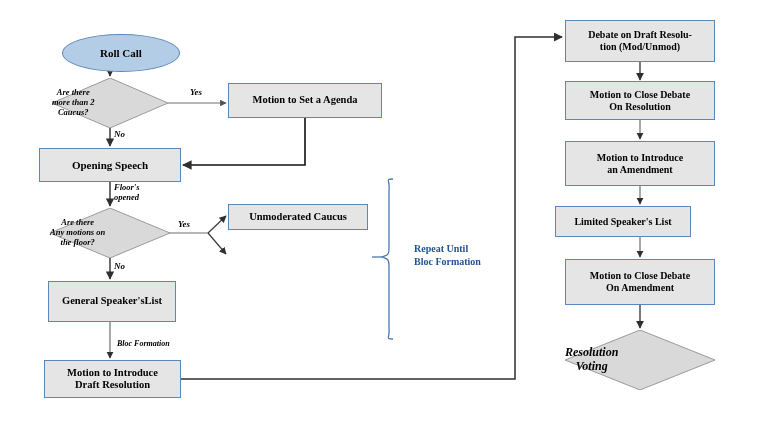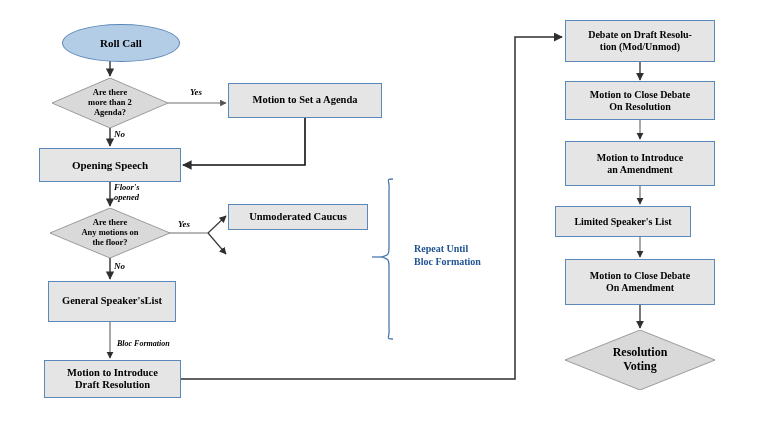--- a/index.html
+++ b/index.html
@@ -42,21 +42,21 @@
   }
   .ellipse {
     background: #b4cde6;
     border: 1px solid #5b88ba;
     border-radius: 50%;
   }
   .diamond-wrap {
     position: absolute;
     display: flex;
     align-items: center;
-    justify-content: center;
+    font-style: italic;
   }
   .diamond-shape {
     position: absolute;
     left: 0; top: 0;
     width: 100%;
     height: 100%;
   }
   .diamond-label {
     position: relative;
     z-index: 2;
@@ -125,32 +125,32 @@
     <path d="M 393 179
              C 385 179, 390 180, 389 190
              L 389 248
              C 389 256, 387 255, 382 257
              C 387 259, 389 258, 389 266
              L 389 328
              C 390 338, 385 339, 393 339" fill="none" stroke="#4a7ab0" stroke-width="1.3"></path>
     <line x1="382" y1="257" x2="372" y2="257" stroke="#4a7ab0" stroke-width="1.3"></line>
   </svg>
 
-  <div class="node ellipse" style="left:62px; top:24px; width:118px; height:38px; font-size:11px;">
+  <div class="node ellipse" style="left:62px; top:34px; width:118px; height:38px; font-size:11px;">
     <span>Roll Call</span>
   </div>
 
   <div class="diamond-wrap" style="left:52px; top:78px; width:116px; height:50px;">
     <svg class="diamond-shape" viewBox="0 0 116 50" preserveAspectRatio="none">
       <polygon points="58,0 116,25 58,50 0,25" fill="#d9d9d9" stroke="#9a9a9a" stroke-width="1"></polygon>
     </svg>
     <div class="diamond-label" style="font-size:8.5px;">
       <div>Are there</div>
       <div>more than 2</div>
-      <div>Agenda?</div>
+      <div>Caucus?</div>
     </div>
   </div>
 
   <div class="node box" style="left:228px; top:83px; width:154px; height:35px; font-size:10.5px;">
     <span>Motion to Set a Agenda</span>
   </div>
 
   <div class="node box" style="left:39px; top:148px; width:142px; height:34px; font-size:11px;">
     <span>Opening Speech</span>
   </div>

